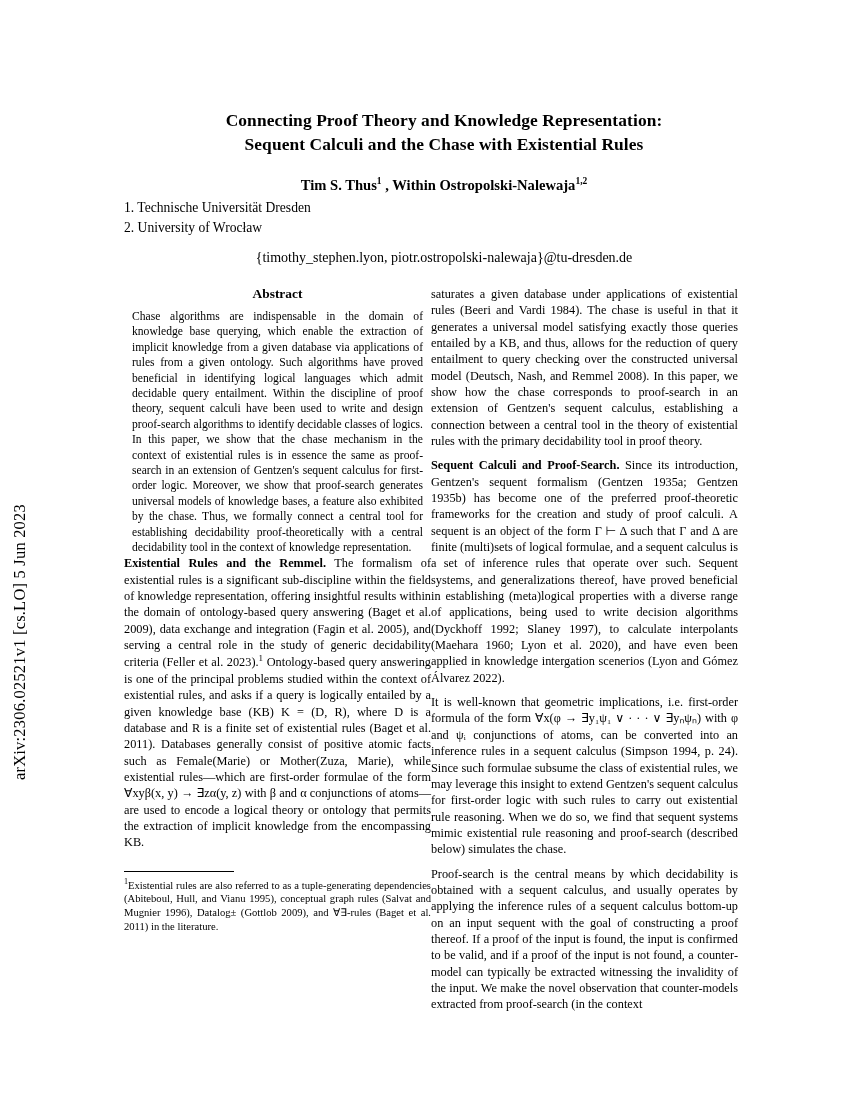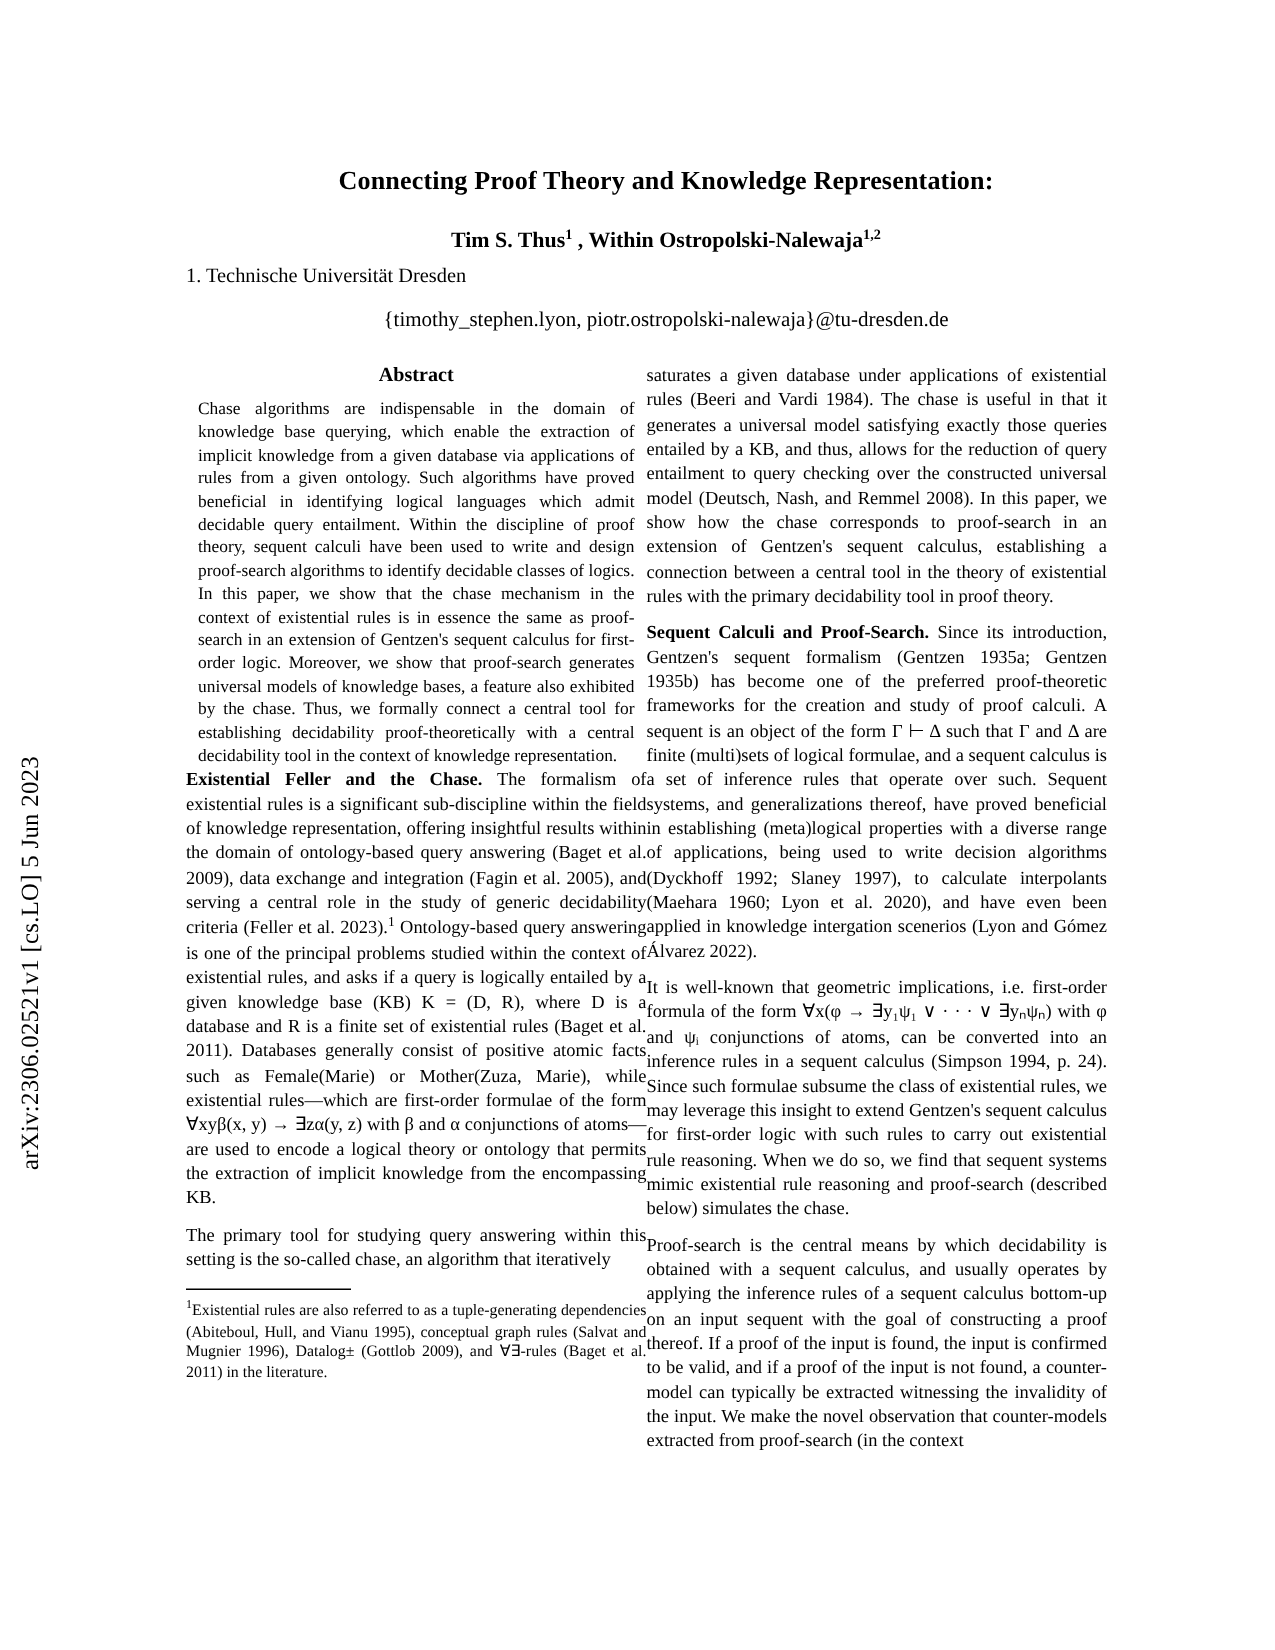--- a/index.html
+++ b/index.html
@@ -129,45 +129,46 @@
 <body>
 
 <div id="page">
 
   <div id="arxiv-stamp">arXiv:2306.02521v1  [cs.LO]  5 Jun 2023</div>
 
   <div id="content">
 
     <div class="title">
       <div>Connecting Proof Theory and Knowledge Representation:</div>
+      <div>Sequent Calculi and the Chase with Existential Rules</div>
     </div>
 
     <div class="authors">
       <span>Tim S. Thus</span><span class="sup">1</span><span> ,  </span><span>Within Ostropolski-Nalewaja</span><span class="sup">1,2</span>
     </div>
 
     <div class="affil">1. Technische Universität Dresden</div>
+    <div class="affil">2. University of Wrocław</div>
     <div class="email">{timothy_stephen.lyon, piotr.ostropolski-nalewaja}@tu-dresden.de</div>
 
     <div class="columns">
 
       <div class="col">
 
         <div class="sec-head">Abstract</div>
         <p class="abs">Chase algorithms are indispensable in the domain of knowledge base querying, which enable the extraction of implicit knowledge from a given database via applications of rules from a given ontology. Such algorithms have proved beneficial in identifying logical languages which admit decidable query entailment. Within the discipline of proof theory, sequent calculi have been used to write and design proof-search algorithms to identify decidable classes of logics. In this paper, we show that the chase mechanism in the context of existential rules is in essence the same as proof-search in an extension of Gentzen's sequent calculus for first-order logic. Moreover, we show that proof-search generates universal models of knowledge bases, a feature also exhibited by the chase. Thus, we formally connect a central tool for establishing decidability proof-theoretically with a central decidability tool in the context of knowledge representation.</p>
 
 
-        <p class="body"><span class="runin">Existential Feller and the Chase.</span>
+        <p class="body"><span class="runin">Existential Rules and the Remmel.</span>
           <span>The formalism of existential rules is a significant sub-discipline within the field of knowledge representation, offering insightful results within the domain of ontology-based query answering (Baget et al. 2009), data exchange and integration (Fagin et al. 2005), and serving a central role in the study of generic decidability criteria (Feller et al. 2023).</span><span class="sup">1</span>
           <span>Ontology-based query answering is one of the principal problems studied within the context of existential rules, and asks if a query is logically entailed by a given knowledge base (KB) K = (D, R), where D is a database and R is a finite set of existential rules (Baget et al. 2011). Databases generally consist of positive atomic facts such as Female(Marie) or Mother(Zuza, Marie), while existential rules—which are first-order formulae of the form ∀xyβ(x, y) → ∃zα(y, z) with β and α conjunctions of atoms—are used to encode a logical theory or ontology that permits the extraction of implicit knowledge from the encompassing KB.</span>
         </p>
 
         <div class="spacer-8"></div>
 
-        <p class="body">The primary tool for studying query answering within this setting is the so-called chase, an algorithm that iteratively</p>
 
         <hr class="footnote-rule">
         <p class="footnote"><span class="fmark">1</span><span>Existential rules are also referred to as a tuple-generating dependencies (Abiteboul, Hull, and Vianu 1995), conceptual graph rules (Salvat and Mugnier 1996), Datalog± (Gottlob 2009), and ∀∃-rules (Baget et al. 2011) in the literature.</span></p>
 
       </div>
 
       <div class="col">
 
         <p class="body">saturates a given database under applications of existential rules (Beeri and Vardi 1984). The chase is useful in that it generates a universal model satisfying exactly those queries entailed by a KB, and thus, allows for the reduction of query entailment to query checking over the constructed universal model (Deutsch, Nash, and Remmel 2008). In this paper, we show how the chase corresponds to proof-search in an extension of Gentzen's sequent calculus, establishing a connection between a central tool in the theory of existential rules with the primary decidability tool in proof theory.</p>
 

